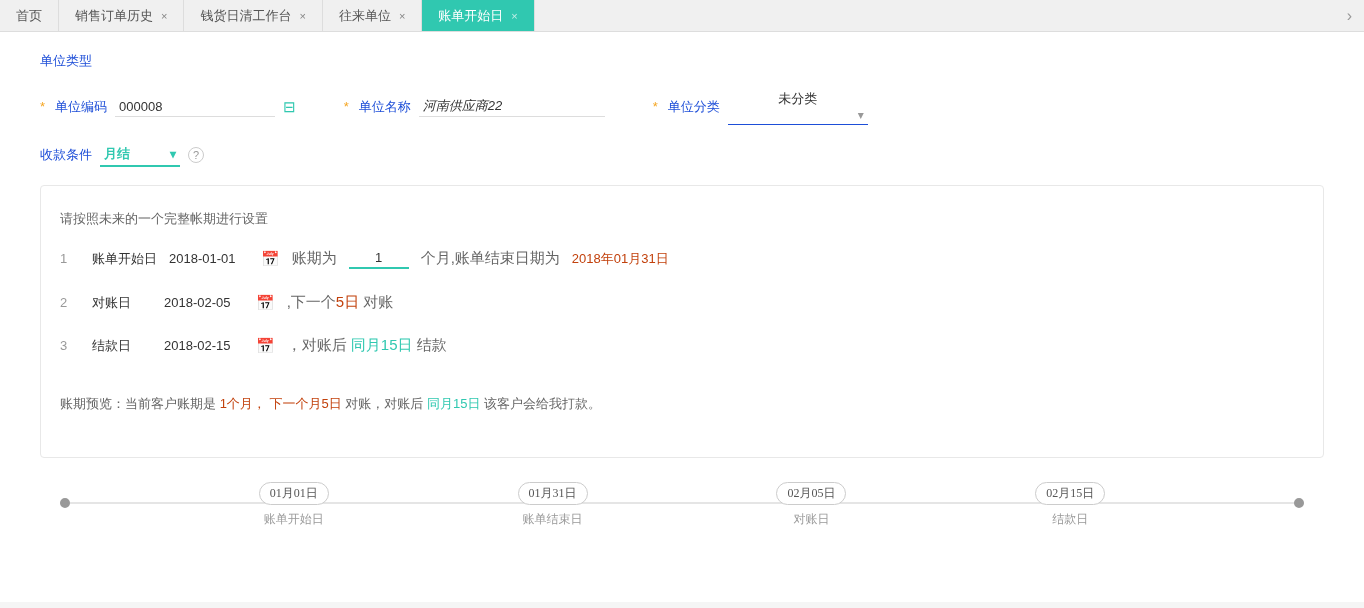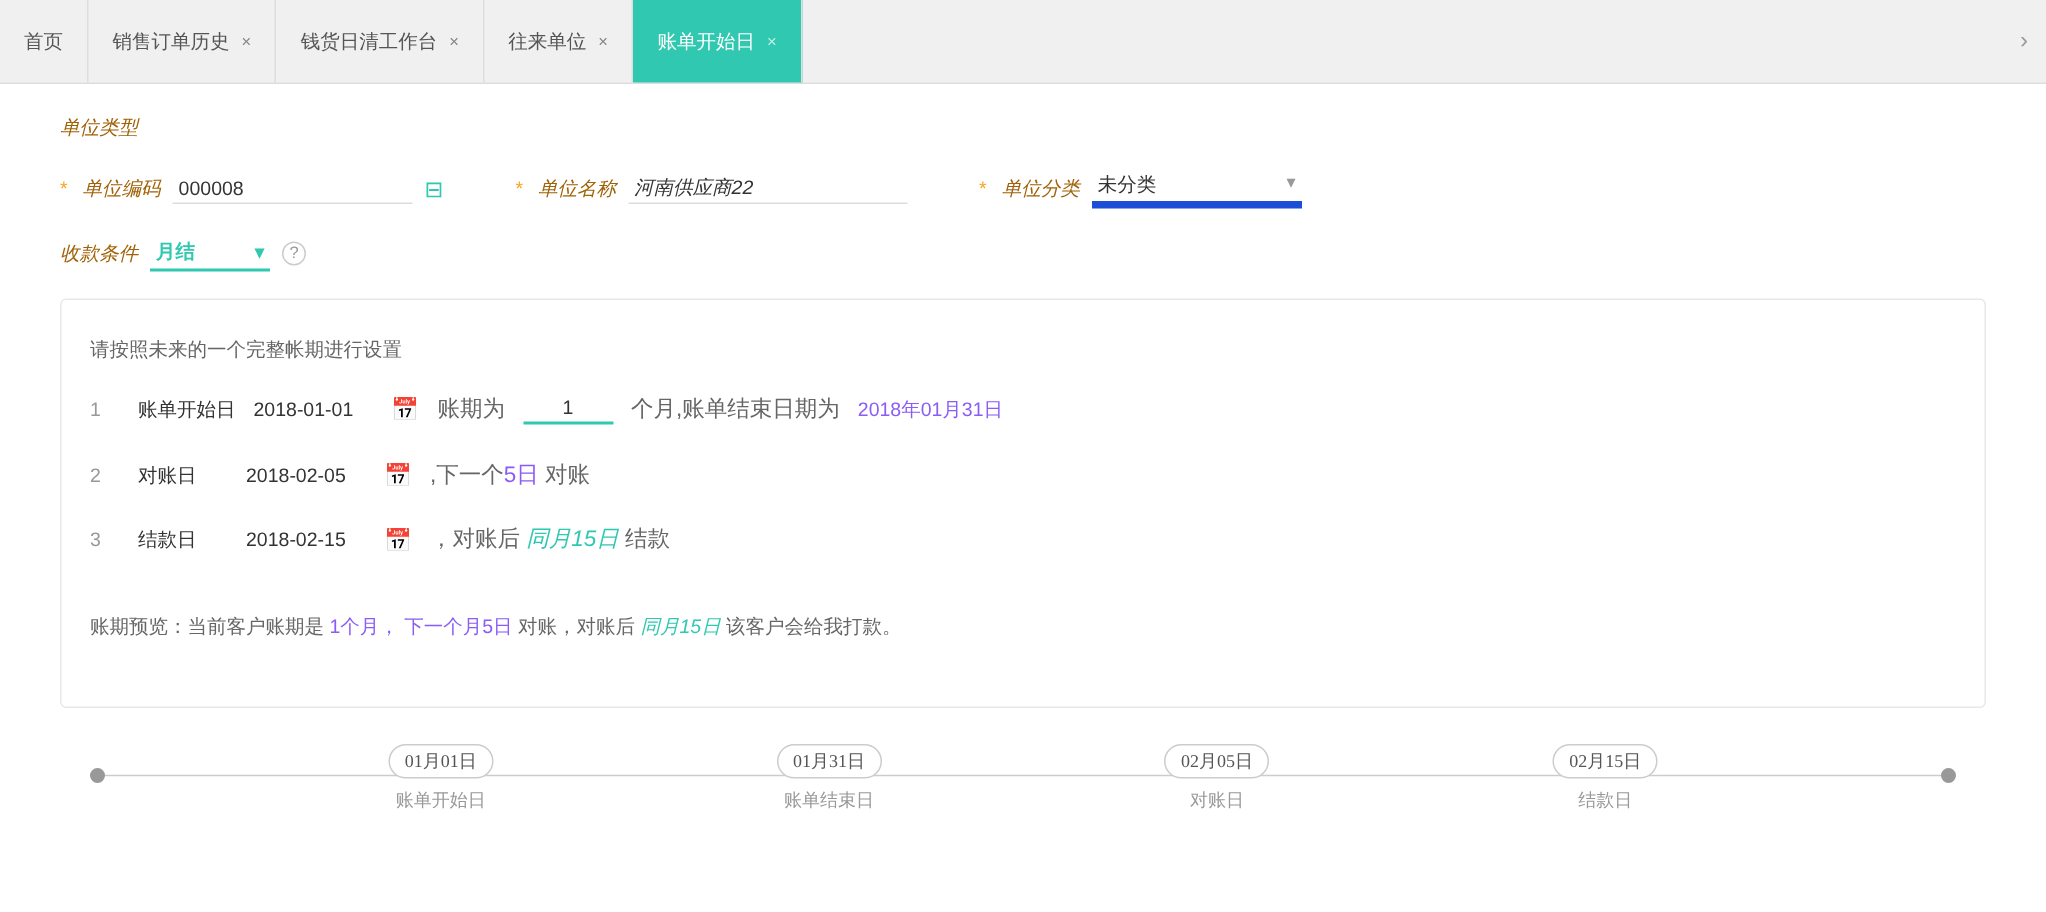--- a/index.html
+++ b/index.html
@@ -4,21 +4,21 @@
   <style>
     * { box-sizing: border-box; margin: 0; padding: 0; }
     body { font-family: 'Microsoft YaHei', 'PingFang SC', Arial, sans-serif; font-size: 13px; background: #f5f5f5; color: #333; }
 
     
     .tabs-bar {
       display: flex;
       align-items: center;
       background: #f0f0f0;
       border-bottom: 1px solid #ddd;
-      height: 56px;
+      height: 32px;
       padding: 0;
     }
     .tab-item {
       display: flex;
       align-items: center;
       padding: 0 16px;
       height: 100%;
       cursor: pointer;
       font-size: 13px;
       color: #555;
@@ -56,23 +56,22 @@
     }
 
     
     .form-row {
       display: flex;
       align-items: center;
       margin-bottom: 18px;
       gap: 8px;
     }
     .form-label {
-      color: #a16207;
+      color: #1d4ed8;
       white-space: nowrap;
-      font-style: italic;
     }
     .required-star {
       color: #f5a623;
       margin-right: 2px;
     }
     .radio-group {
       display: flex;
       align-items: center;
       gap: 16px;
     }
@@ -128,24 +127,26 @@
     }
 
     .calendar-icon {
       color: #30c8b0;
       cursor: pointer;
       font-size: 15px;
     }
 
     .select-field {
       display: flex;
-      border-bottom: 5px solid #1d4ed8;
+      align-items: center;
+      border-bottom: 1px solid #1d4ed8;
       padding: 2px 4px;
       min-width: 120px;
       cursor: pointer;
+      flex-direction: column;
     }
     .select-arrow {
       margin-left: auto;
       color: #999;
       font-size: 12px;
     }
 
     .payment-select {
       display: flex;
       align-items: center;
@@ -200,22 +201,22 @@
       min-width: 60px;
     }
     .period-date {
       color: #333;
       min-width: 80px;
     }
     .period-desc {
       color: #666;
       font-size: 15px;
     }
-    .highlight-orange { color: #8b5cf6; }
-    .highlight-teal { color: #30c8b0; font-style: italic; }
+    .highlight-orange { color: #c2410c; }
+    .highlight-teal { color: #30c8b0; }
 
     .period-input {
       border: none;
       border-bottom: 2px solid #30c8b0;
       outline: none;
       width: 60px;
       text-align: center;
       font-size: 13px;
       color: #333;
       background: transparent;

